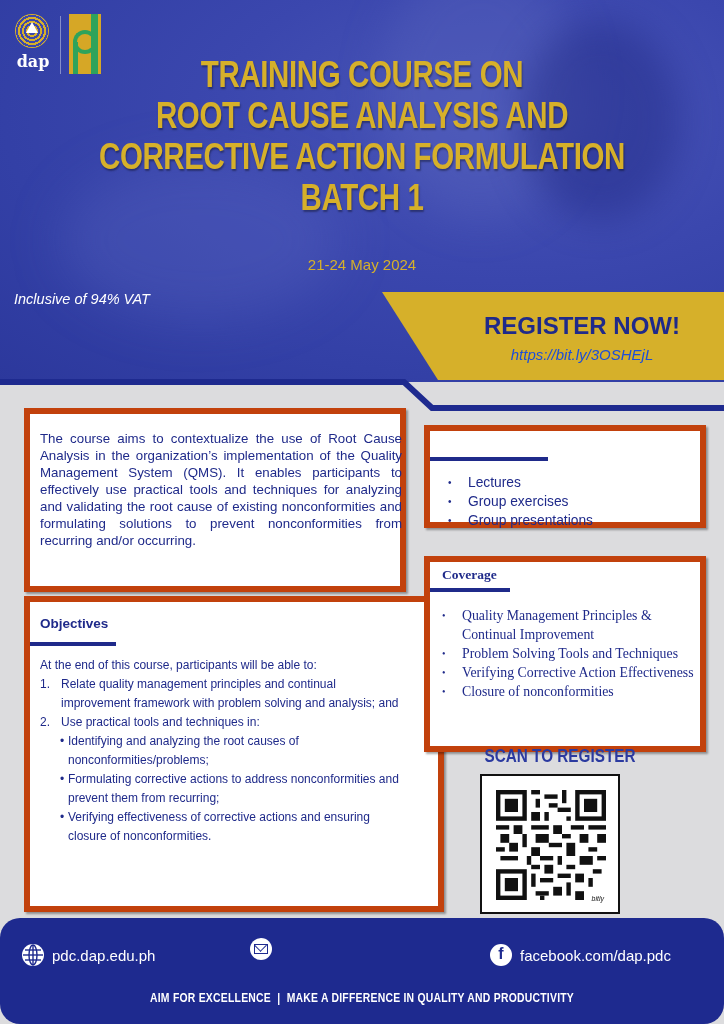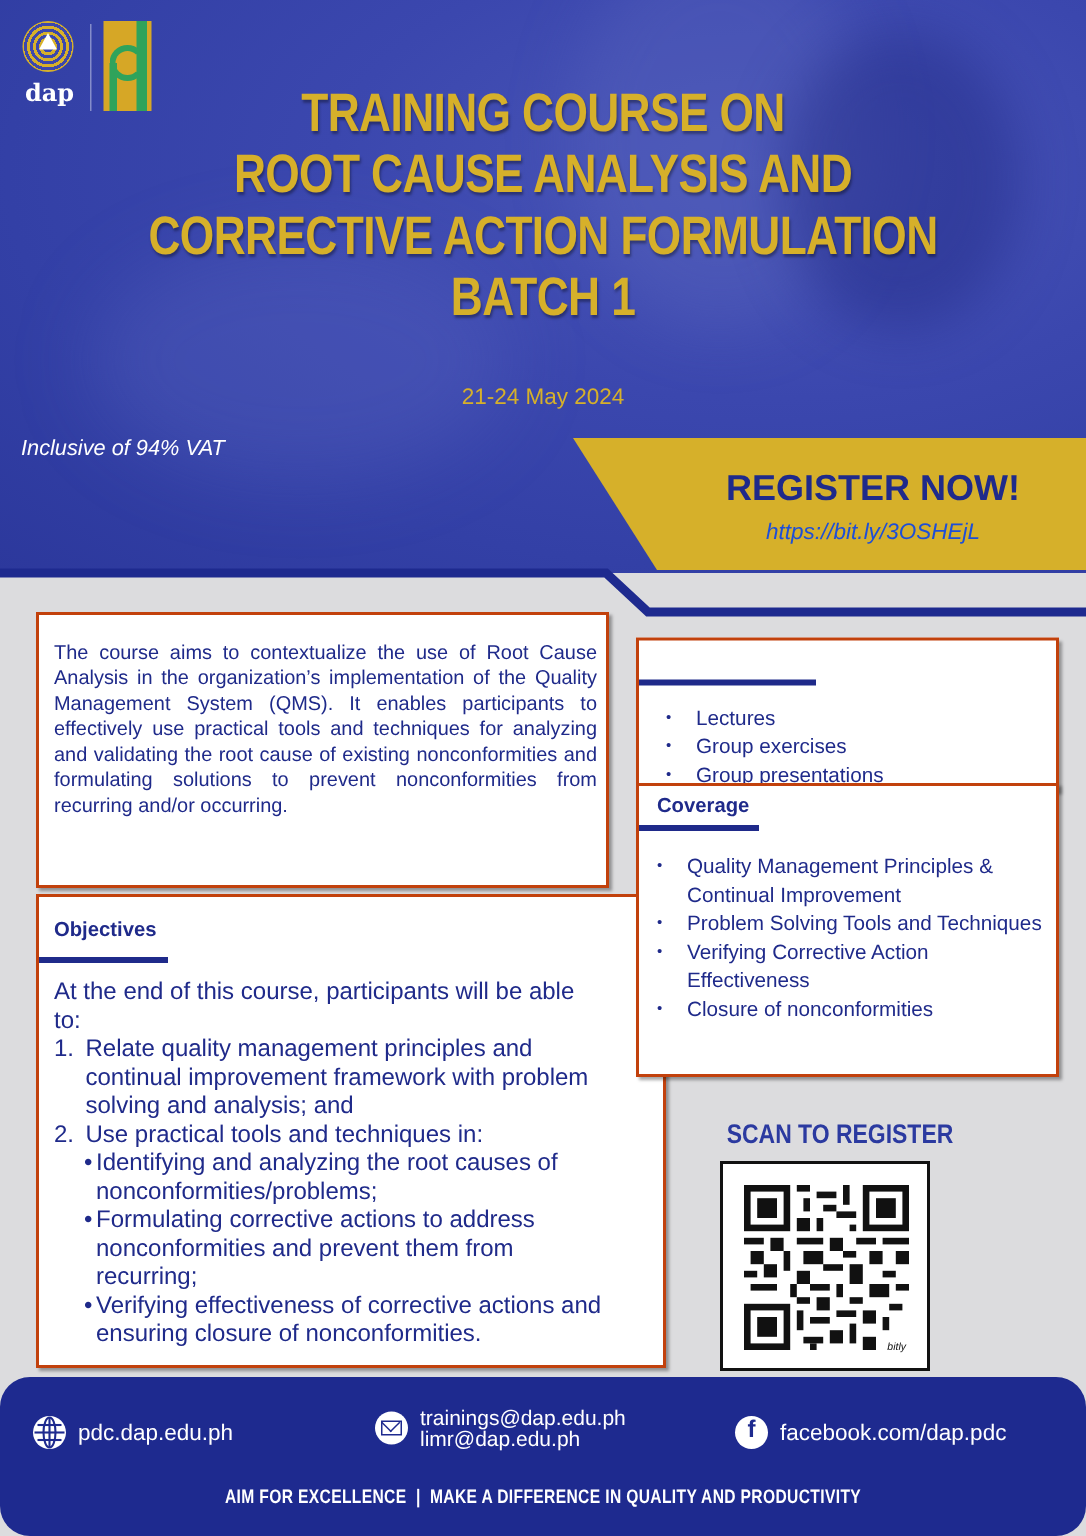--- a/index.html
+++ b/index.html
@@ -45,37 +45,37 @@
     clip-path: polygon(0 0, 100% 0, 100% 100%, 56px 100%); }
   .register-title { position: absolute; left: 442px; top: 312px; width: 280px; text-align: center;
     font-weight: bold; font-size: 24px; color: #1f2a8a; }
   .register-url { position: absolute; left: 442px; top: 346px; width: 280px; text-align: center;
     font-style: italic; font-size: 15px; color: #1d4ed8; }
 
   
   .divider-svg { position: absolute; left: 0; top: 375px; }
 
   
-  .card { position: absolute; background: #fff; border: 2px solid #c2410c;
+  .card { position: absolute; background: #fff; border: 6px solid #c2410c;
     box-shadow: 2px 2px 2px rgba(0,0,0,0.35); }
   .card-about { left: 24px; top: 408px; width: 382px; height: 184px; }
   .about-text { position: absolute; left: 10px; top: 16px; width: 362px; font-size: 13.3px; line-height: 17px;
     text-align: justify; color: #1f2a8a; }
 
   .card-obj { left: 24px; top: 596px; width: 420px; height: 316px; }
   .card-head { position: relative; font-weight: bold; font-size: 13.5px; color: #1f2a8a; padding: 14px 0 0 10px; }
   .card-head-bar { position: absolute; left: 0; height: 4px; background: #1f2a8a; }
-  .obj-body { position: absolute; left: 10px; top: 54px; width: 366px; font-size: 16px; line-height: 19px; color: #1f2a8a; }
+  .obj-body { position: absolute; left: 10px; top: 54px; width: 366px; font-size: 12px; line-height: 19px; color: #1f2a8a; }
   .obj-num { display: flex; }
   .obj-num .n { width: 21px; flex: none; }
   .obj-sub { display: flex; padding-left: 20px; }
   .obj-sub .b { width: 8px; flex: none; }
 
   .card-meth { left: 424px; top: 425px; width: 282px; height: 103px; }
-  .card-cov { left: 424px; top: 522px; width: 282px; height: 196px; }
+  .card-cov { left: 424px; top: 556px; width: 282px; height: 196px; font-family: Liberation Serif, serif; }
   .list { position: absolute; font-size: 13.8px; line-height: 19px; color: #1f2a8a; }
   .list li { list-style: none; display: flex; }
   .list .dot { width: 20px; flex: none; font-size: 10px; }
 
   .scan-title { position: absolute; left: 440px; top: 746px; width: 240px; text-align: center;
     font-weight: bold; font-size: 18px; color: #2b3aa0; transform: scaleX(0.85); }
   .qr-box { position: absolute; left: 480px; top: 774px; width: 140px; height: 140px; background: #fff;
     border: 2px solid #111; }
   .qr-svg { position: absolute; left: 14px; top: 14px; }
   .bitly { position: absolute; right: 14px; bottom: 10px; font-size: 7px; color: #111; font-style: italic; }
@@ -290,24 +290,20 @@
             <line x1="11" y1="1" x2="11" y2="21"></line>
           </g>
         </svg>
     </span>
     <span>pdc.dap.edu.ph</span>
   </div>
   <div class="contact c-mail">
     <span class="ic">
         <span class="mail-env"></span>
       </span>
-    <span class="txt">
-      <span style="display:block">trainings@dap.edu.ph</span>
-      <span style="display:block">limr@dap.edu.ph</span>
-    </span>
   </div>
   <div class="contact c-fb">
     <span class="ic">
         <span class="fb-f">f</span>
       </span>
     <span>facebook.com/dap.pdc</span>
   </div>
   <div class="tagline" style="white-space:pre;">AIM FOR EXCELLENCE  |  MAKE A DIFFERENCE IN QUALITY AND PRODUCTIVITY</div>
 </div>
 

